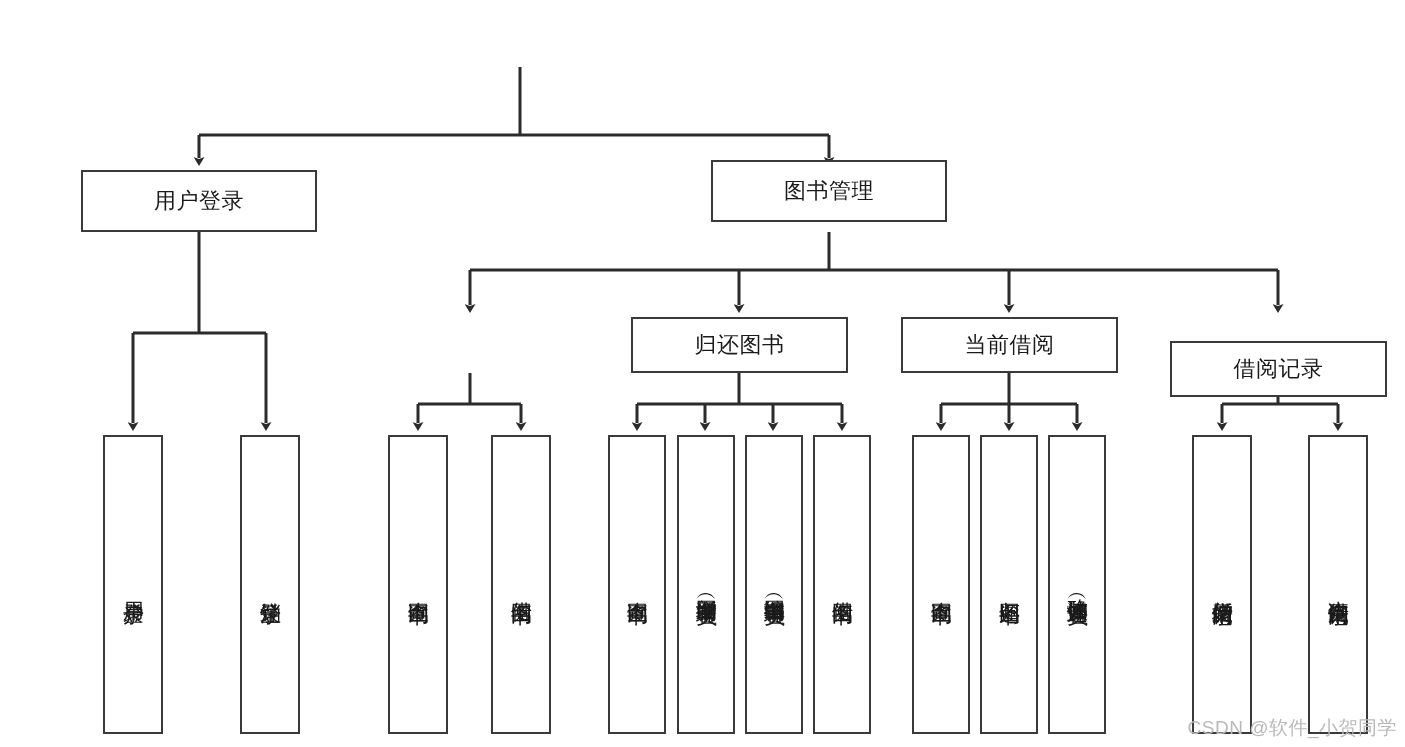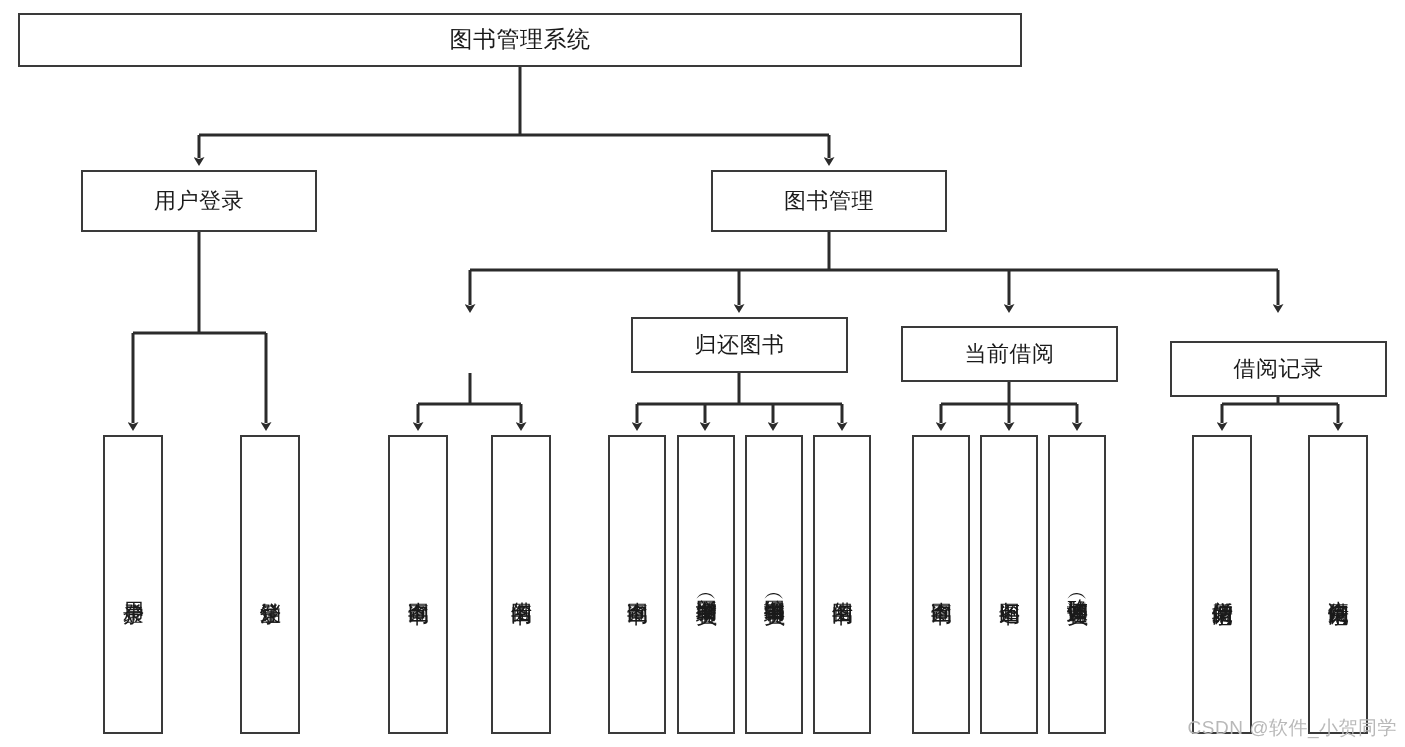--- a/index.html
+++ b/index.html
@@ -119,35 +119,32 @@
       <path d="M1009,404 L1009,423" marker-end="url(#arrow)"></path>
       <path d="M1077,404 L1077,423" marker-end="url(#arrow)"></path>
 
       <path d="M1278,373 L1278,404"></path>
       <path d="M1222,404 L1338,404"></path>
       <path d="M1222,404 L1222,423" marker-end="url(#arrow)"></path>
       <path d="M1338,404 L1338,423" marker-end="url(#arrow)"></path>
     </g>
   </svg>
 
-  <div class="node-box root" style="left:18px; top:13px; width:1004px; height:54px;">
-    <span class="node-label-h">图书管理系统</span>
-  </div>
 
   <div class="node-box" style="left:81px; top:170px; width:236px; height:62px;">
     <span class="node-label-h">用户登录</span>
   </div>
-  <div class="node-box" style="left:711px; top:170px; width:236px; height:62px;">
+  <div class="node-box" style="left:711px; top:160px; width:236px; height:62px;">
     <span class="node-label-h">图书管理</span>
   </div>
 
   <div class="node-box" style="left:631px; top:317px; width:217px; height:56px;">
     <span class="node-label-h">归还图书</span>
   </div>
-  <div class="node-box" style="left:901px; top:317px; width:217px; height:56px;margin-top:9px;">
+  <div class="node-box" style="left:901px; top:317px; width:217px; height:56px;">
     <span class="node-label-h">当前借阅</span>
   </div>
   <div class="node-box" style="left:1170px; top:317px; width:217px; height:56px;margin-top:24px;">
     <span class="node-label-h">借阅记录</span>
   </div>
 
   <div class="node-box vertical" style="left:103px; top:435px; width:60px; height:299px;">
     <span class="node-label-v">用户登录</span>
   </div>
   <div class="node-box vertical" style="left:240px; top:435px; width:60px; height:299px;">

